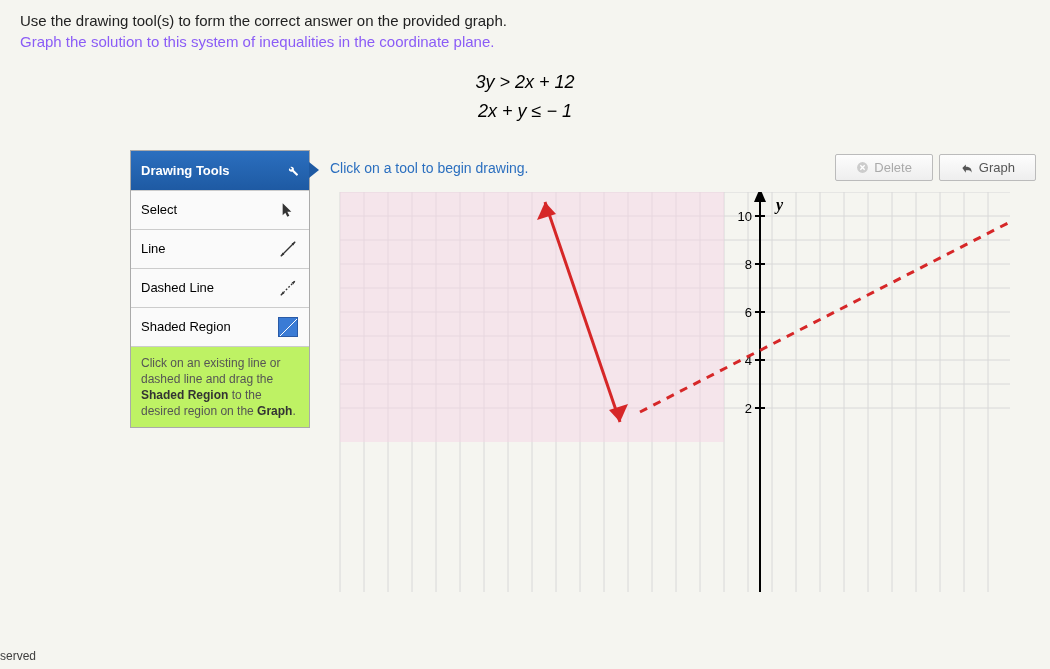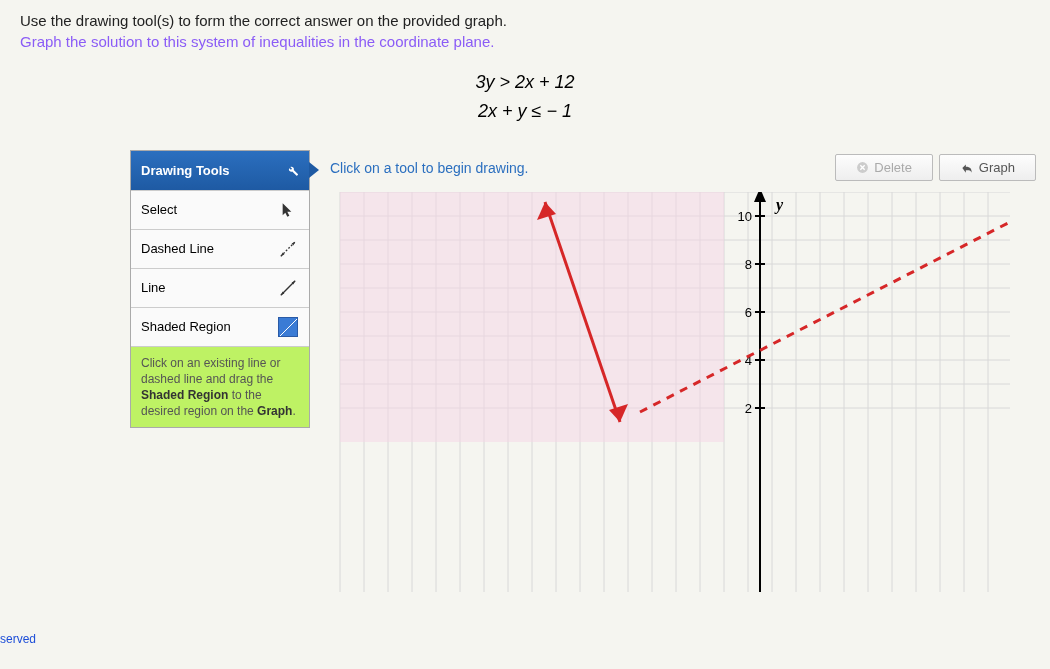--- a/index.html
+++ b/index.html
@@ -134,24 +134,24 @@
       margin-left: 20px;
       margin-top: 6px;
       position: relative;
       width: 680px;
       height: 400px;
       overflow: hidden;
       text-align: center;
     }
     .footer-text {
       position: absolute;
-      bottom: 23px;
+      bottom: 6px;
       left: 0;
       font-size: 12px;
-      color: #1d4ed8;
+      color: #404040;
     }
   </style>
 </head>
 <body>
 
 <div class="question-area">
   <p class="instruction">Use the drawing tool(s) to form the correct answer on the provided graph.</p>
   <p class="subinstruction">Graph the solution to this system of inequalities in the coordinate plane.</p>
   <div class="math-block">
     <div><i>3y  &gt;  2x  +  12</i></div>
@@ -169,34 +169,34 @@
     </div>
     <div class="tool-item">
       <span>Select</span>
       <span class="tool-icon-box">
         <svg width="16" height="16" viewBox="0 0 24 24" fill="#333">
             <path d="M4 2l0 18 4-4 3 6 3-1.5-3-6 6 0z"></path>
           </svg>
       </span>
     </div>
     <div class="tool-item">
+      <span>Line</span>
+      <span class="tool-icon-box">
+        <svg width="18" height="18" viewBox="0 0 20 20">
+            <line x1="2" y1="18" x2="18" y2="2" stroke="#333" stroke-width="1.5"></line>
+            <polygon points="18,2 14,4 16,6" fill="#333"></polygon>
+            <polygon points="2,18 6,16 4,14" fill="#333"></polygon>
+          </svg>
+      </span>
+    </div>
+    <div class="tool-item">
       <span>Dashed Line</span>
       <span class="tool-icon-box">
         <svg width="18" height="18" viewBox="0 0 20 20">
             <line x1="2" y1="18" x2="18" y2="2" stroke="#333" stroke-width="1.5" stroke-dasharray="2 2"></line>
-            <polygon points="18,2 14,4 16,6" fill="#333"></polygon>
-            <polygon points="2,18 6,16 4,14" fill="#333"></polygon>
-          </svg>
-      </span>
-    </div>
-    <div class="tool-item">
-      <span>Line</span>
-      <span class="tool-icon-box">
-        <svg width="18" height="18" viewBox="0 0 20 20">
-            <line x1="2" y1="18" x2="18" y2="2" stroke="#333" stroke-width="1.5"></line>
             <polygon points="18,2 14,4 16,6" fill="#333"></polygon>
             <polygon points="2,18 6,16 4,14" fill="#333"></polygon>
           </svg>
       </span>
     </div>
     <div class="tool-item">
       <span>Shaded Region</span>
       <span class="tool-icon-box">
           <span class="shaded-icon"></span>
         </span>

